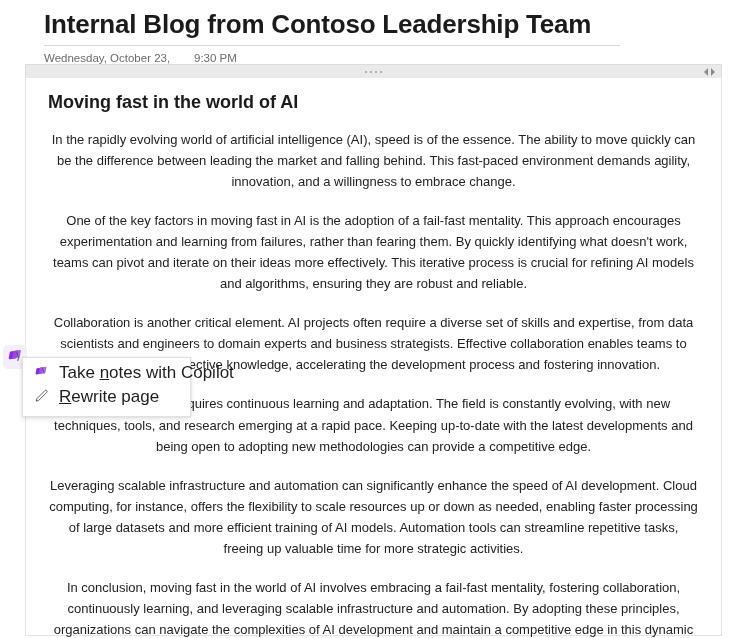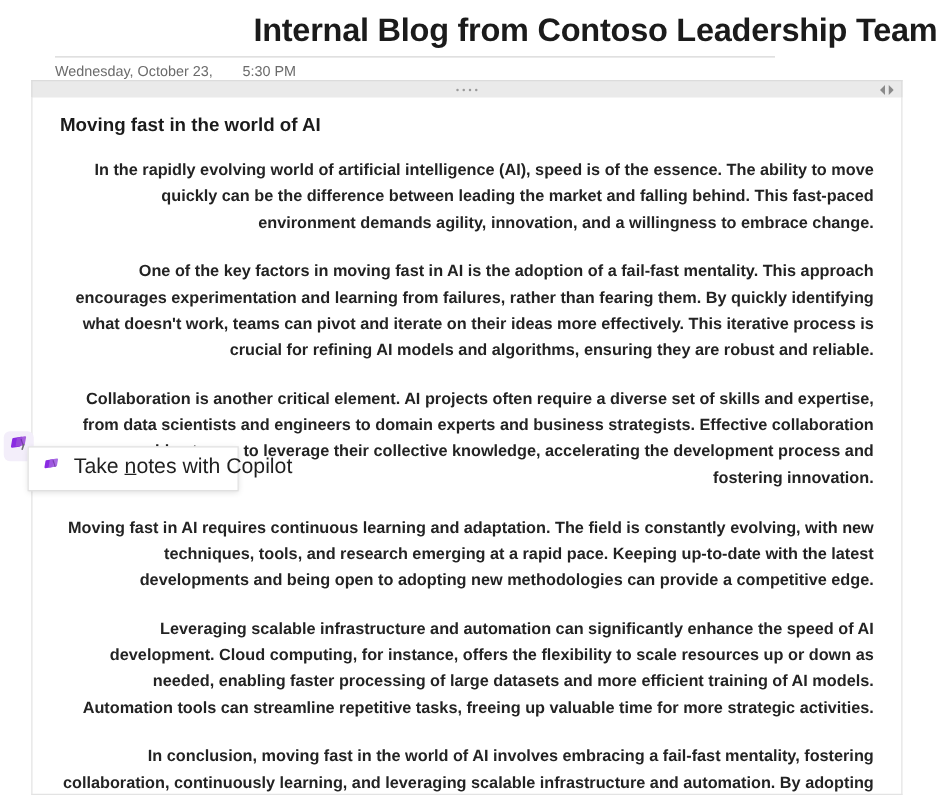--- a/index.html
+++ b/index.html
@@ -25,21 +25,20 @@
   }
   .page-title {
     margin: 0;
     padding: 8px 0 4px 44px;
     font-size: 26px;
     font-weight: bold;
     letter-spacing: -0.2px;
     color: #1b1b1b;
     line-height: 1.25;
     white-space: nowrap;
-    text-align: right;
   }
   .title-rule {
     margin-left: 44px;
     width: 576px;
     height: 1px;
     background: #d6d6d6;
   }
   .meta-row {
     padding: 6px 0 0 44px;
     display: flex;
@@ -98,31 +97,30 @@
     font-size: 8px;
     color: #808080;
     line-height: 1;
   }
 
   .content-inner {
     padding: 14px 22px 0 22px;
   }
   .section-heading {
     margin: 0 0 16px 0;
-    font-size: 15px;
+    font-size: 18px;
     font-weight: bold;
     color: #1b1b1b;
   }
   .body-par {
     margin: 0 0 18px 0;
     font-size: 13px;
     line-height: 1.62;
     color: #232323;
-    text-align: right;
-    font-weight: bold;
+    text-align: center;
   }
 
   
   .copilot-pin {
     position: absolute;
     left: 3px;
     top: 345px;
     width: 24px;
     height: 24px;
     border-radius: 5px;
@@ -166,21 +164,21 @@
   .menu-label u { text-decoration: underline; }
 </style>
 </head>
 <body>
 
 <div class="page-header">
   <h1 class="page-title">Internal Blog from Contoso Leadership Team</h1>
   <div class="title-rule"></div>
   <div class="meta-row">
     <span class="meta-date">Wednesday, October 23, 2024</span>
-    <span class="meta-time">5:30 PM</span>
+    <span class="meta-time">9:30 PM</span>
   </div>
 </div>
 
 <div class="content-block">
 
   <div class="block-handle">
     <span class="grip-dots">
       <i></i>
         <i></i>
         <i></i>
@@ -226,14 +224,22 @@
         <path d="M4.0 5.6 L10.6 4.5 C11.6 4.35 12.2 4.9 12.0 5.8 L10.9 11.8 C10.8 12.5 10.2 13.0 9.5 13.1 L3.2 14.0 C2.4 14.1 1.9 13.5 2.1 12.8 L3.2 6.5 C3.3 6.0 3.6 5.7 4.0 5.6 Z" fill="#8a2be2"></path>
         <path d="M8.6 4.8 L15.2 3.8 C16.1 3.65 16.7 4.2 16.5 5.0 L15.4 11.1 C15.3 11.8 14.7 12.3 14.0 12.4 L7.7 13.2 C6.9 13.3 6.4 12.8 6.6 12.0 L7.6 5.8 C7.7 5.2 8.1 4.9 8.6 4.8 Z" fill="#a05ce0" opacity="0.9"></path>
         <path d="M11.9 5.4 L14.2 12.5 L12.9 12.9 L10.6 5.8 Z" fill="#6b2fa0" opacity="0.7"></path>
       </svg>
     </span>
     <span class="menu-label">Take <u>n</u>otes with Copilot</span>
   </div>
 
 
 
+  <div class="menu-item">
+    <span class="menu-icon">
+      <svg width="15" height="15" viewBox="0 0 20 20" aria-hidden="true">
+        <path d="M14.6 3.4 C15.3 2.7 16.3 2.7 17.0 3.4 C17.7 4.1 17.7 5.1 17.0 5.8 L6.4 16.4 L2.9 17.5 L4.0 14.0 Z" fill="none" stroke="#3b3b3b" stroke-width="1.05" stroke-linejoin="round"></path>
+      </svg>
+    </span>
+    <span class="menu-label"><u>R</u>ewrite page</span>
+  </div>
 
 </div>
 
 </body></html>

